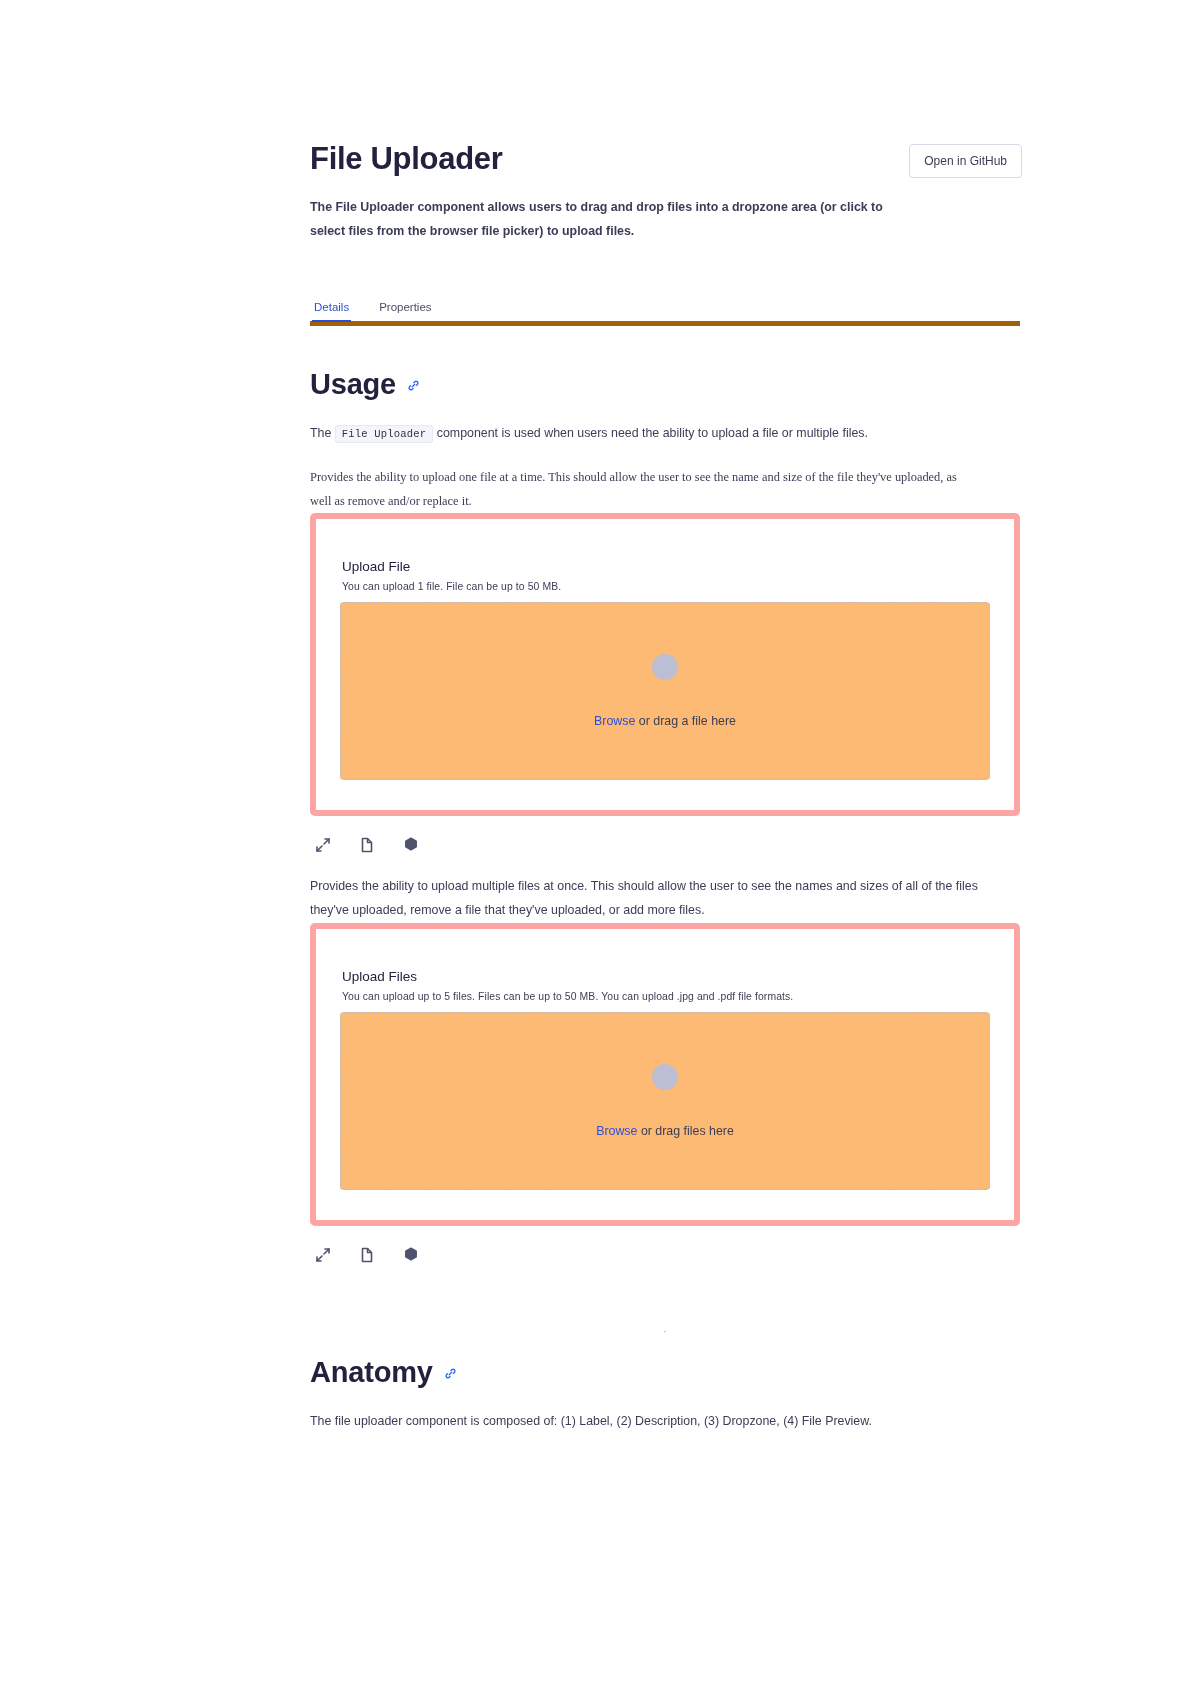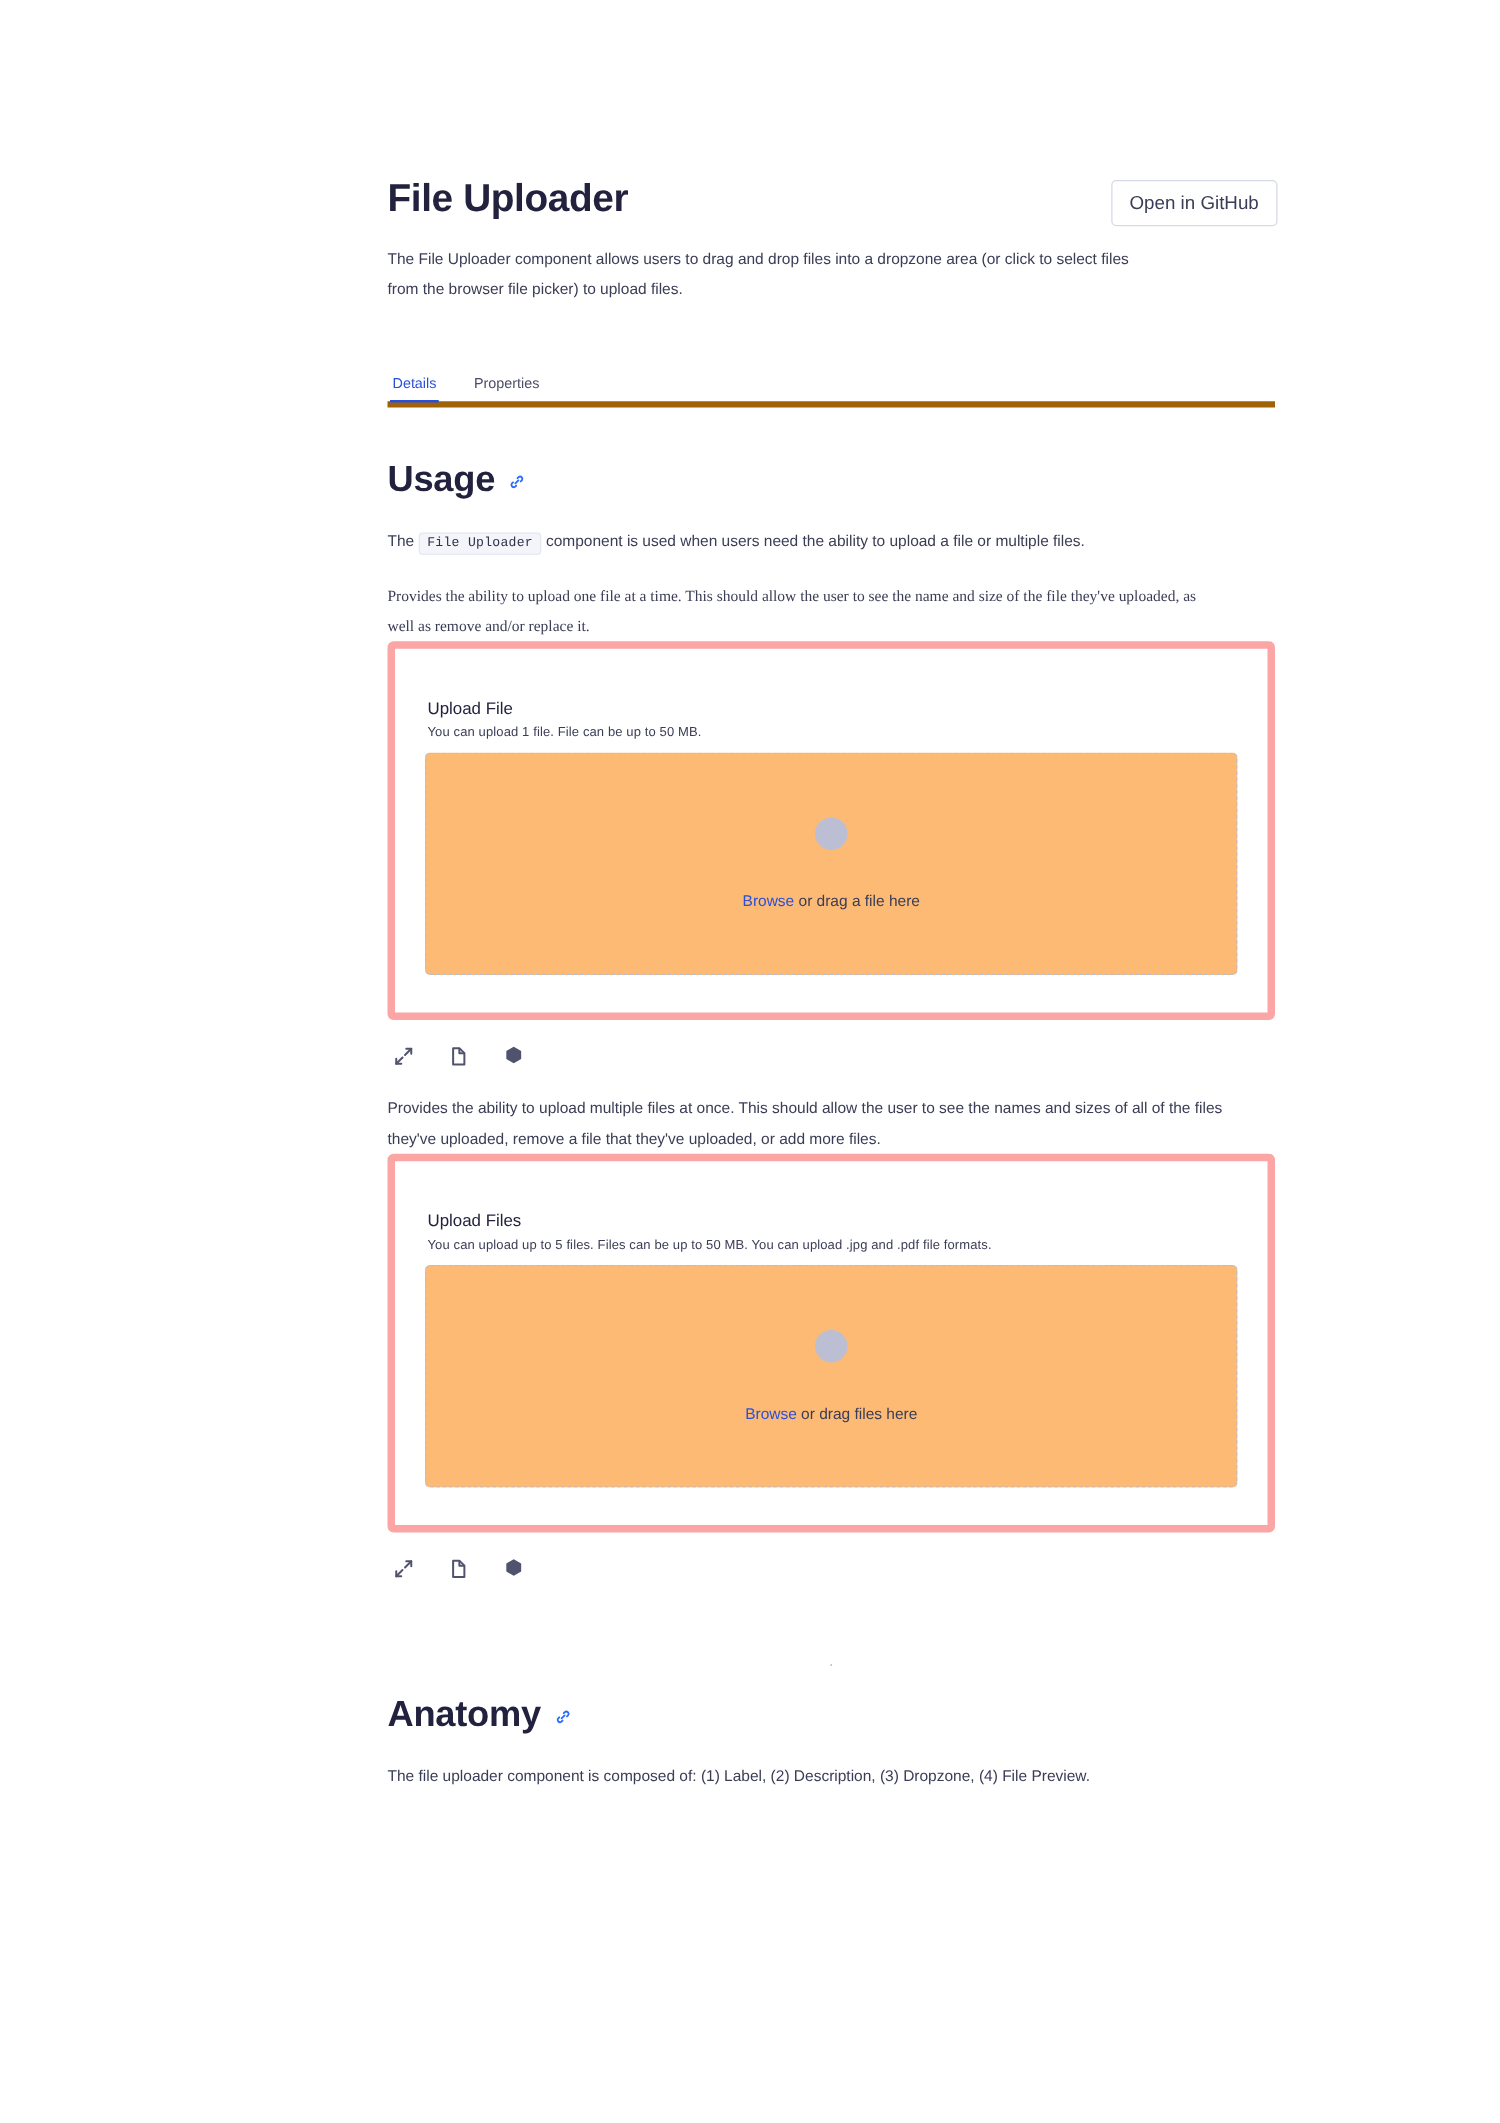--- a/index.html
+++ b/index.html
@@ -30,33 +30,33 @@
     margin: 0 0 18px 0;
   }
   .github-btn {
     position: absolute;
     top: 4px;
     right: -2px;
     border: 1px solid #d6d9e6;
     border-radius: 4px;
     background: #ffffff;
     color: #3b3d56;
-    font-size: 15px;
+    font-size: 12px;
     font-family: "Liberation Sans", sans-serif;
     padding: 9px 14px;
     white-space: nowrap;
     cursor: pointer;
   }
   p.lede {
     font-size: 12.4px;
     line-height: 1.95;
     color: #3b3d56;
     margin: 0;
     max-width: 600px;
-    font-weight: 400;
+    font-weight: 700;
   }
 
   
   .tabs {
     margin-top: 56px;
     border-bottom: 5px solid #a16207;
     display: flex;
     gap: 26px;
     padding-left: 2px;
   }

